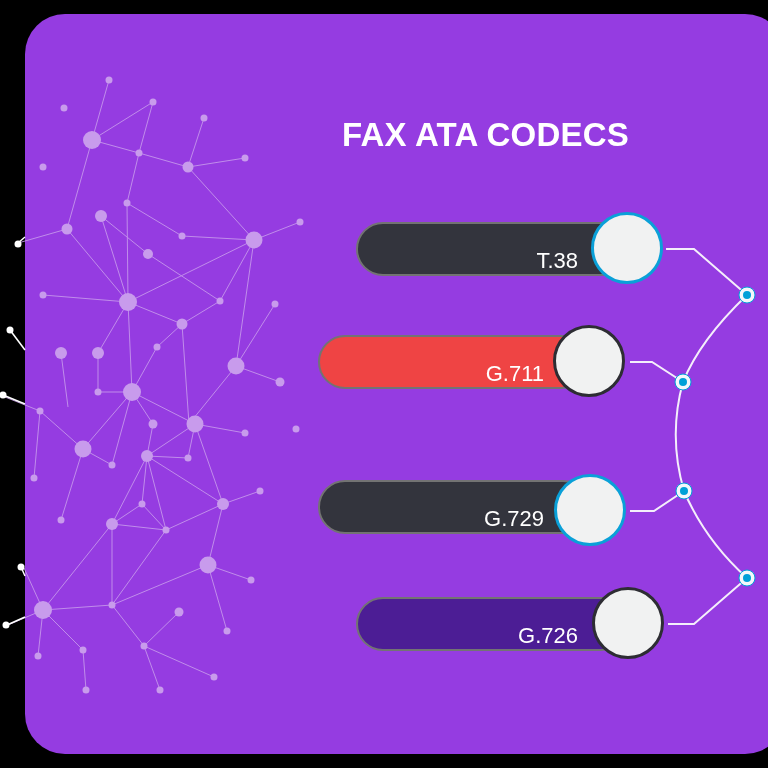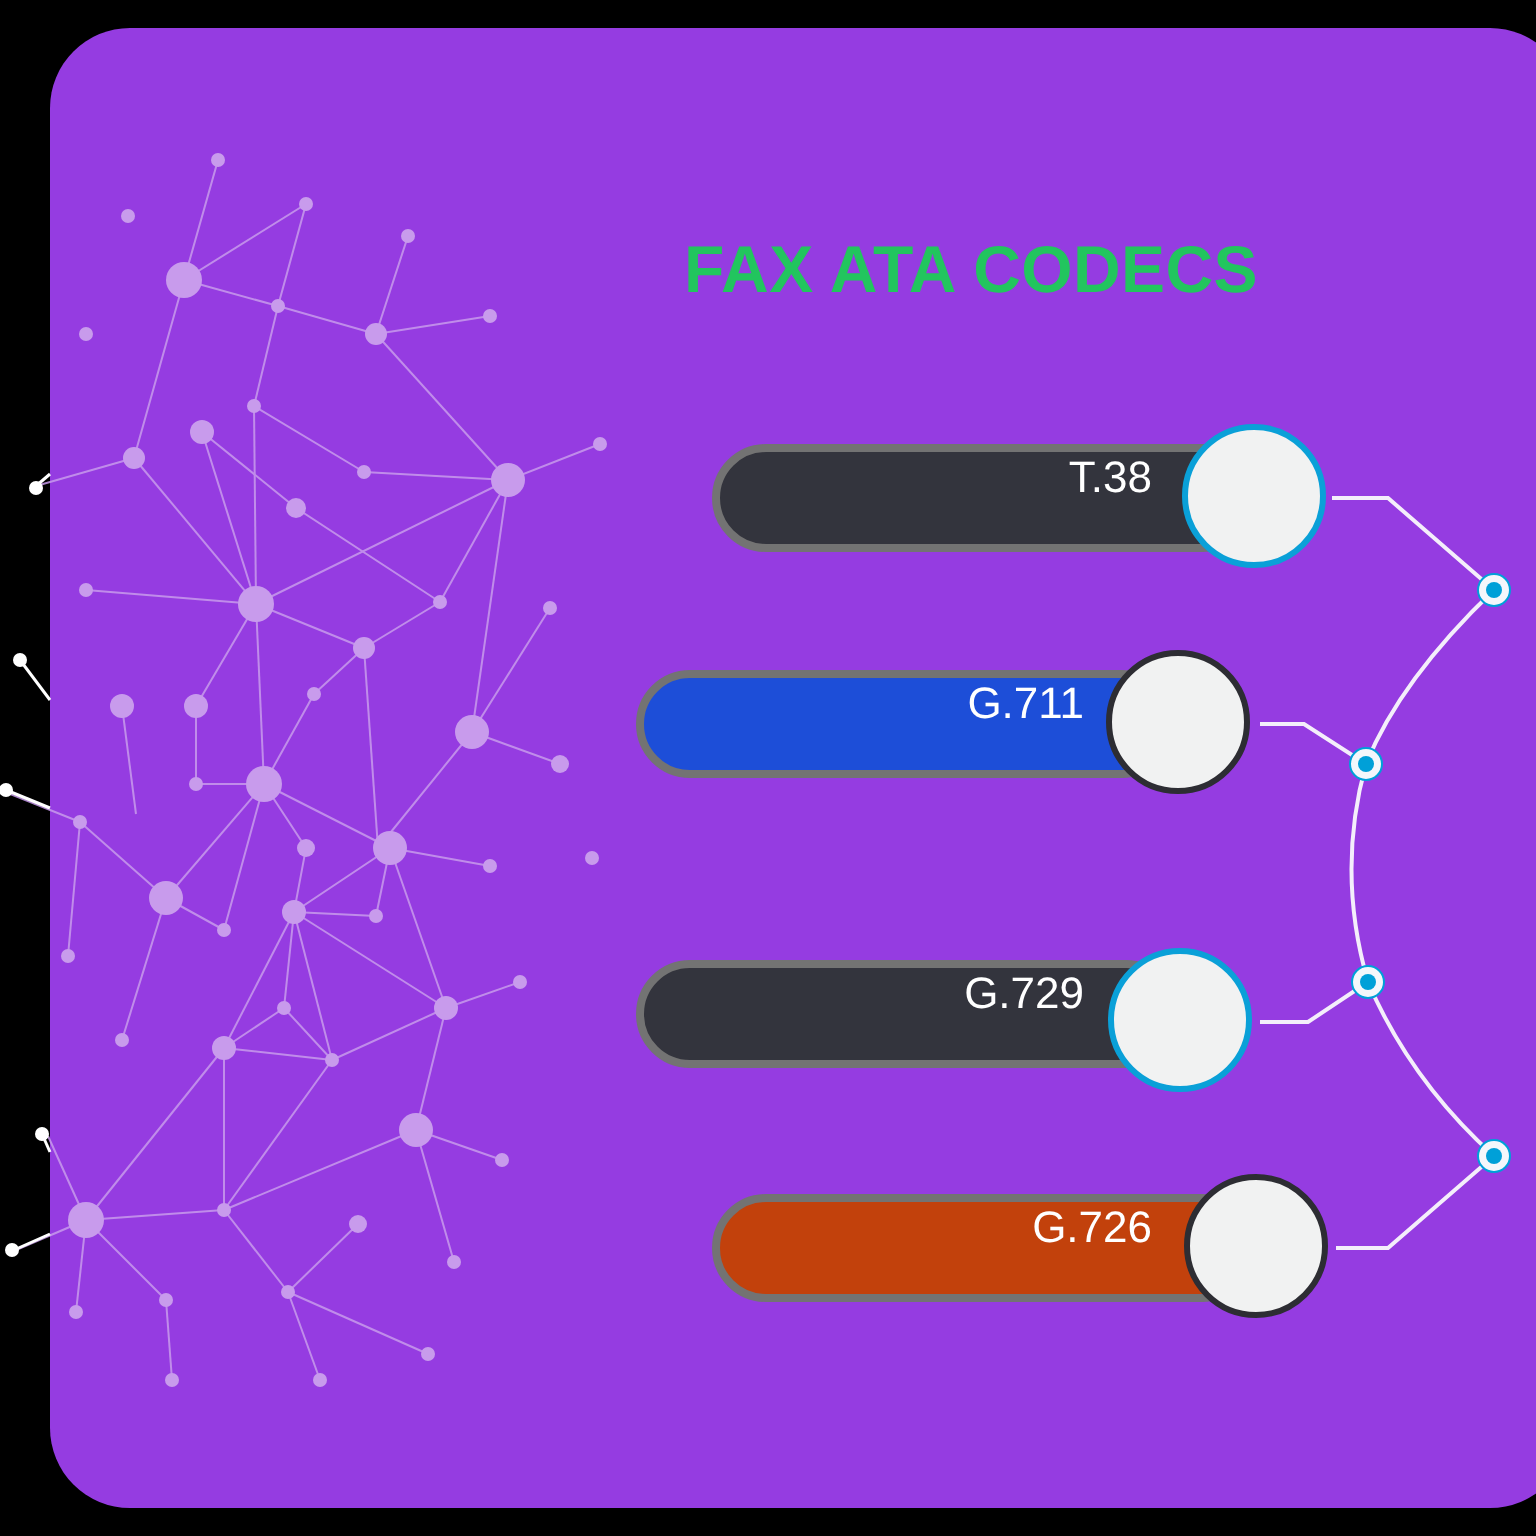--- a/index.html
+++ b/index.html
@@ -7,27 +7,27 @@
       width: 768px; height: 768px; background: #000000;
       position: relative; overflow: hidden;
       font-family: "Liberation Sans", "DejaVu Sans", sans-serif;
     }
     .card {
       position: absolute; left: 25px; top: 14px; width: 760px; height: 740px;
       background: #953ce1; border-radius: 40px;
     }
     .title {
       position: absolute; left: 342px; top: 116px; margin: 0;
-      color: #22c55e; font-weight: bold; font-size: 33px; letter-spacing: 0.2px;
+      color: #ffffff; font-weight: bold; font-size: 33px; letter-spacing: 0.2px;
     }
     svg.layer { position: absolute; left: 0; top: 0; }
     .pill {
       position: absolute; height: 54px; border-radius: 27px;
-      border: 4px solid #737373; box-sizing: border-box;
-      display: flex; align-items: flex-start; justify-content: flex-end;
+      border: 2px solid #737373; box-sizing: border-box;
+      display: flex; align-items: flex-end; justify-content: flex-end;
     }
     .pill .label {
       color: #ffffff; font-size: 22px; padding-right: 96px;
     }
     .knob {
       position: absolute; width: 72px; height: 72px; border-radius: 50%;
       background: #f1f2f2; box-sizing: border-box;
     }
   </style>
 </head>
@@ -217,26 +217,26 @@
       <circle cx="747" cy="578" r="4" fill="#00a0d8"></circle>
     </g>
   </g>
 </svg>
 
 <div class="pill" style="left:356px; top:222px; width:272px; background:#33343d;">
   <span class="label" style="padding-right:48px;">T.38</span>
 </div>
 <div class="knob" style="left:591px; top:212px; border:3px solid #0aa0d8;"></div>
 
-<div class="pill" style="left:318px; top:335px; width:270px; background:#1d4ed8;">
+<div class="pill" style="left:318px; top:335px; width:270px; background:#ef4444;">
   <span class="label" style="padding-right:42px;">G.711</span>
 </div>
 <div class="knob" style="left:553px; top:325px; border:3px solid #2d2d33;"></div>
 
 <div class="pill" style="left:318px; top:480px; width:272px; background:#33343d;">
   <span class="label" style="padding-right:44px;">G.729</span>
 </div>
 <div class="knob" style="left:554px; top:474px; border:3px solid #0aa0d8;"></div>
 
-<div class="pill" style="left:356px; top:597px; width:272px; background:#c2410c;">
+<div class="pill" style="left:356px; top:597px; width:272px; background:#4c1d95;">
   <span class="label" style="padding-right:48px;">G.726</span>
 </div>
 <div class="knob" style="left:592px; top:587px; border:3px solid #2d2d33;"></div>
 
 </body></html>

